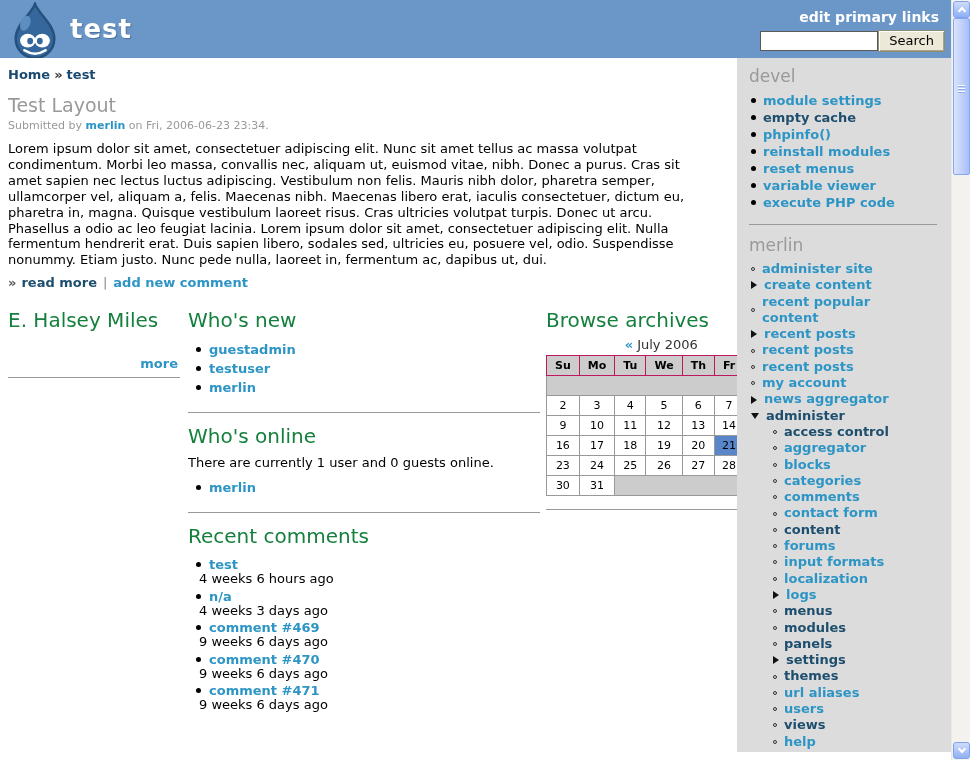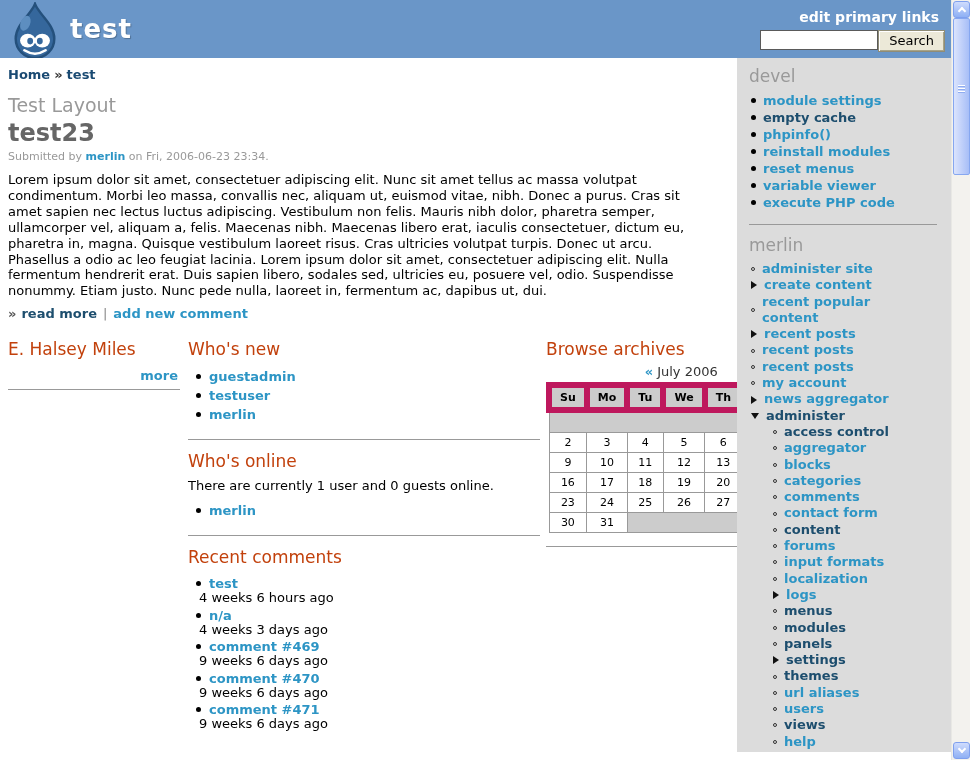--- a/index.html
+++ b/index.html
@@ -11,21 +11,21 @@
   .viewport { position:absolute; left:0; top:0; width:951px; height:752px; overflow:hidden; }
 
   
   .site-header { position:relative; height:58px; background:#6a96c8; }
   .logo { position:absolute; left:8px; top:2px; }
   .site-name {
     position:absolute; left:70px; top:14px; color:#fff; font-size:26px; font-weight:bold;
     text-shadow:1px 1px 1px rgba(0,0,0,.25); letter-spacing:1px;
   }
   .edit-links { position:absolute; top:9px; right:12px; color:#fff; font-size:14px; font-weight:bold; }
-  .search-box { position:absolute; top:30px; right:6px; display:flex; gap:0; align-items:flex-start; }
+  .search-box { position:absolute; top:30px; right:6px; display:flex; gap:0; align-items:center; }
   .search-input { width:118px; height:20px; border:1px solid #5a5a5a; background:#fff; font-size:12px; padding:1px 3px; }
   .search-btn {
     height:22px; padding:1px 10px 2px; font-size:13px; color:#000;
     background:#ece9d8; border:1px solid #8f8c76;
     box-shadow:inset 1px 1px 0 #fff, inset -1px -1px 0 #a8a488;
     font-family:"DejaVu Sans","Liberation Sans",sans-serif;
   }
 
   
   .body-row { display:flex; align-items:stretch; min-height:702px; }
@@ -47,43 +47,43 @@
   .node-body { margin-top:9px; width:705px; font-size:13px; line-height:15.9px; color:#000; }
   .node-links { margin-top:7px; font-size:13px; font-weight:bold; }
   .raquo { color:#555; margin-right:5px; }
   .pipe { color:#888; margin:0 6px; font-weight:normal; }
 
   
   .cols { display:flex; margin-top:18px; }
   .col-left { flex:0 0 172px; }
   .col-mid  { flex:0 0 352px; margin-left:8px; }
   .col-cal  { flex:0 0 184px; margin-left:6px; }
-  .block-title { font-size:17px; font-weight:normal; color:#c2410c; }
+  .block-title { font-size:20px; font-weight:normal; color:#15803d; }
   .divider { border:0; border-top:1px solid #999; height:0; }
 
-  .more-row { margin-top:9px; text-align:right; font-size:13px; padding-right:2px; }
+  .more-row { margin-top:24px; text-align:right; font-size:13px; padding-right:2px; }
   .col-left .divider { margin-top:6px; }
 
   ul.plain { list-style:none; margin:8px 0 0 8px; }
   ul.plain li { display:flex; align-items:center; gap:8px; line-height:19px; font-size:13px; font-weight:bold; }
 
   .col-mid .divider { margin:15px 0 11px 0; }
   .status-text { margin-top:7px; font-size:13px; color:#000; }
   .online-title { margin-top:13px; font-size:13px; font-weight:bold; color:#000; }
 
   ul.comments { list-style:none; margin:9px 0 0 8px; }
   ul.comments li { margin-bottom:2px; font-size:13px; }
   .comment-link-row { display:flex; align-items:center; gap:8px; line-height:15px; font-weight:bold; }
   .comment-age { margin-left:3px; line-height:14.5px; color:#000; }
 
   
   .cal-title { margin:5px 0 3px; text-align:center; font-size:13px; color:#333; }
   .cal-title a { margin-right:4px; }
   table.cal { border-collapse:collapse; width:182px; font-size:11px; }
-  table.cal th { width:26px; padding:3px 8px; background:#ccc; border:6px solid #be185d; color:#000; text-align:center; }
+  table.cal th { width:26px; padding:3px 8px; background:#ccc; border:1px solid #be185d; color:#000; text-align:center; }
   table.cal td { padding:3px 0; background:#fff; border:1px solid #999; color:#000; text-align:center; }
   table.cal td.empty { background:#ccc; }
   table.cal td.selected { background:#5886c8; }
   .col-cal .divider { margin-top:13px; }
 
   
   .sb-title { font-size:17px; font-weight:normal; color:#999; margin:0 0 6px 0; }
   ul.menu { list-style:none; margin:2px 8px 0 2px; }
   ul.menu li { display:flex; align-items:center; gap:7px; font-size:13px; font-weight:bold; }
   ul.menu.devel li { line-height:17px; }
@@ -139,21 +139,20 @@
 
     <div class="body-row">
 
       <div class="content">
 
         <div class="breadcrumb">
           <a href="#">Home</a><span class="bc-sep">»</span><a href="#">test</a>
         </div>
 
         <div class="section-title">Test Layout</div>
-        <div class="node-title">test23</div>
 
         <div class="submitted">
           <span>Submitted by</span>
           <a href="#" class="light">merlin</a>
           <span>on Fri, 2006-06-23 23:34.</span>
         </div>
 
         <p class="node-body">Lorem ipsum dolor sit amet, consectetuer adipiscing elit. Nunc sit amet tellus ac massa volutpat condimentum. Morbi leo massa, convallis nec, aliquam ut, euismod vitae, nibh. Donec a purus. Cras sit amet sapien nec lectus luctus adipiscing. Vestibulum non felis. Mauris nibh dolor, pharetra semper, ullamcorper vel, aliquam a, felis. Maecenas nibh. Maecenas libero erat, iaculis consectetuer, dictum eu, pharetra in, magna. Quisque vestibulum laoreet risus. Cras ultricies volutpat turpis. Donec ut arcu. Phasellus a odio ac leo feugiat lacinia. Lorem ipsum dolor sit amet, consectetuer adipiscing elit. Nulla fermentum hendrerit erat. Duis sapien libero, sodales sed, ultricies eu, posuere vel, odio. Suspendisse nonummy. Etiam justo. Nunc pede nulla, laoreet in, fermentum ac, dapibus ut, dui.</p>
 
         <div class="node-links">

